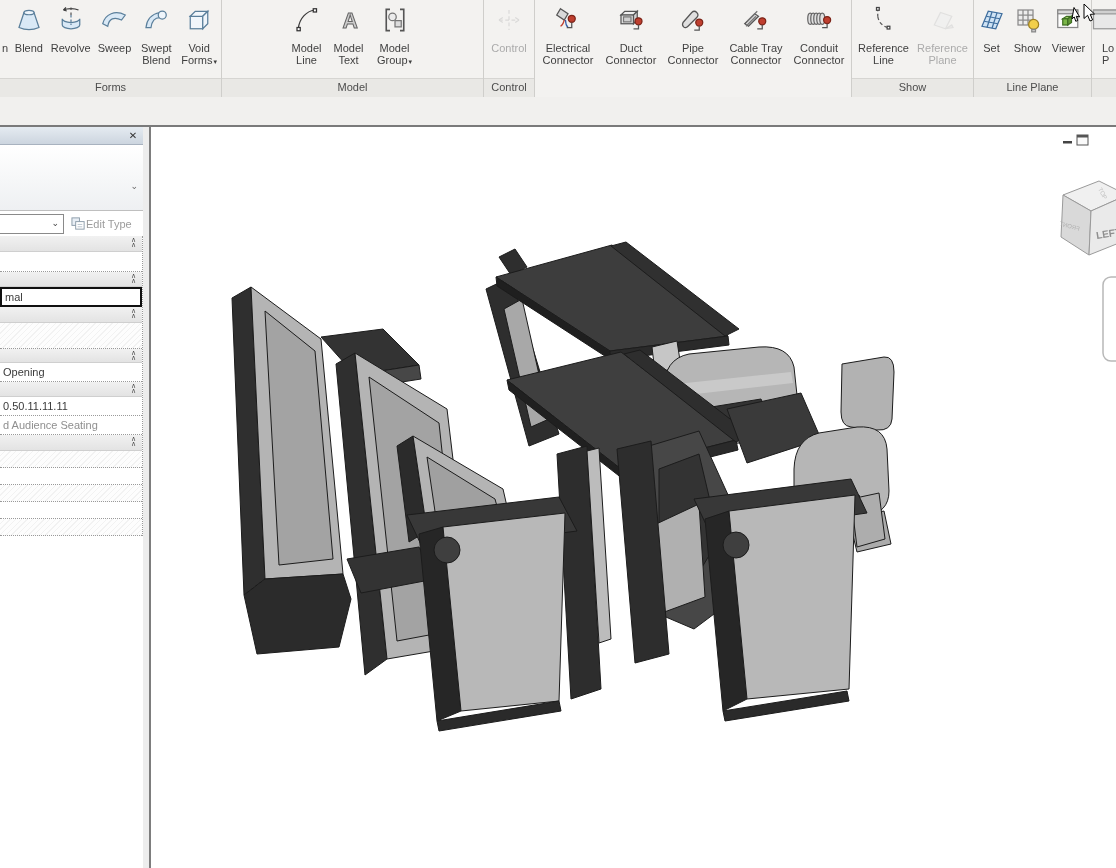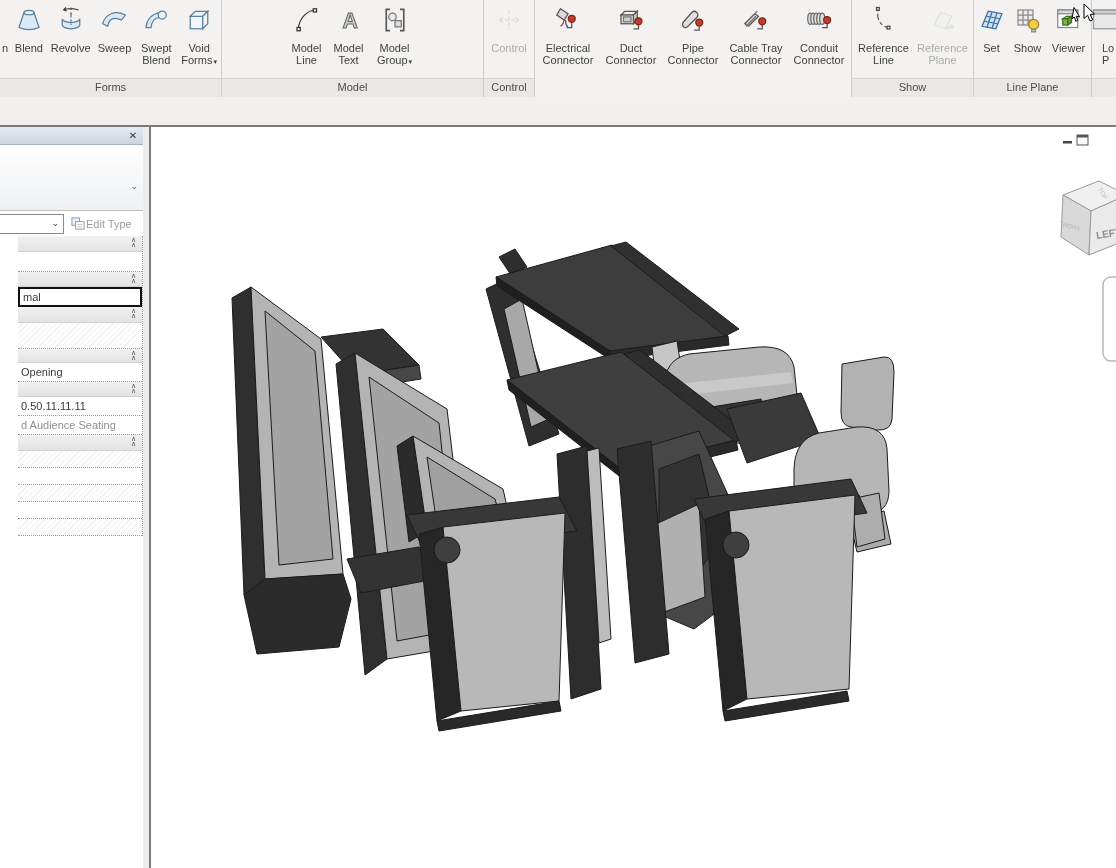--- a/index.html
+++ b/index.html
@@ -37,21 +37,21 @@
   .typebox { height:66px; background:linear-gradient(#ffffff,#eef0f2);
     border-bottom:1px solid #bfbfbf; position:relative; }
   .typebox .arr { position:absolute; right:5px; top:36px; font-size:9px; color:#6a6a6a; }
   .comborow { height:25px; display:flex; align-items:center; padding:2px 2px 2px 0; }
   .cutcombo { width:64px; height:20px; background:#fff; border:1px solid #8a8a8a;
     border-left:none; position:relative; }
   .cutcombo .arr { position:absolute; right:4px; top:3px; font-size:9px; color:#444; }
   .edittype { flex:1; display:flex; align-items:center; padding-left:7px;
     font-size:11px; color:#9c9c9c;text-align:right; }
   .rows { border-right:1px dotted #9a9a9a; }
-  .prow { position:relative; border-bottom:1px dotted #9a9a9a; background:#fff;margin-left:18px; }
+  .prow { position:relative; border-bottom:1px dotted #9a9a9a; background:#fff; }
   .prow.hdr { background:linear-gradient(#f1f1f1,#e3e3e3); border-bottom:1px solid #cfcfcf; }
   .chev { position:absolute; right:6px; top:2px; }
   .chev i { display:block; font-style:normal; font-size:7px; line-height:4.5px;
     color:#4f4f4f; text-align:center; }
   .val { font-size:11px; color:#3a3a3a; display:flex; align-items:center; padding-left:3px; }
   .val.gray { color:#8f8f8f; }
   .selbox { border:2px solid #101010; }
   .hatch { background:repeating-linear-gradient(135deg,#fdfdfd 0 3px,#f2f2f2 3px 4px); }
 
   

